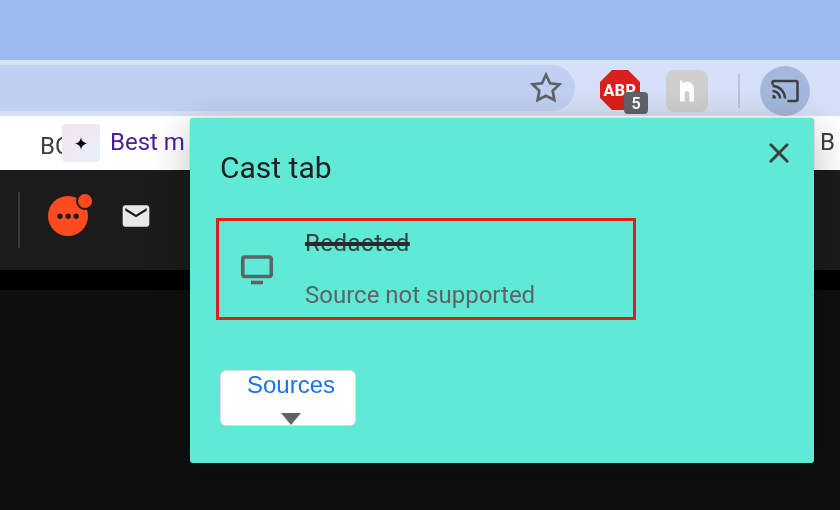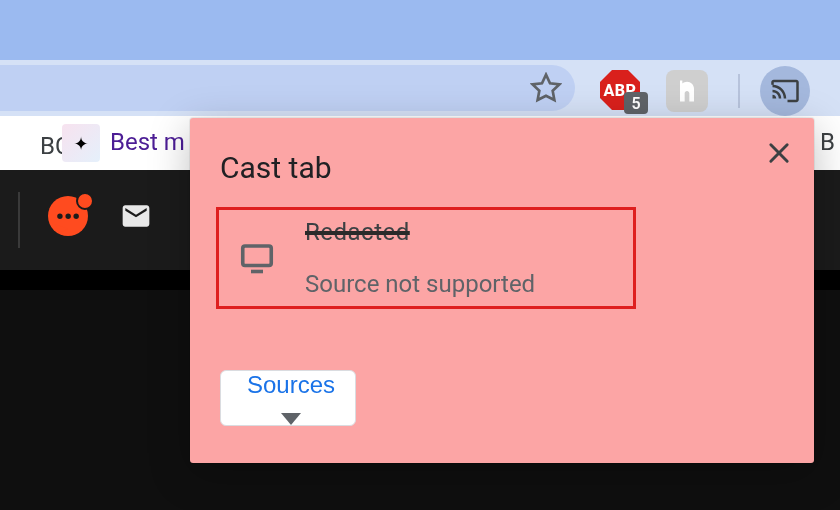--- a/index.html
+++ b/index.html
@@ -194,42 +194,42 @@
     width: 40px; height: 32px;
     color: #e8e8e8;
   }
   .mail-icon svg { width:100%; height:100%; }
 
   
   .cast-popup {
     position: absolute;
     left: 190px; top: 118px;
     width: 624px; height: 345px;
-    background: #fca5a5;
+    background: #5eead4;
     border-radius: 3px;
     box-shadow: 0 10px 40px rgba(0,0,0,0.25), 0 0 0 1px rgba(0,0,0,0.06);
     padding: 0;
     box-sizing: border-box;
   }
   .cast-title {
     position: absolute; left: 30px; top: 32px;
     font-size: 30px; color: #202124;
   }
   .cast-close {
     position: absolute; right: 18px; top: 18px;
     width: 34px; height: 34px;
     color: #3c4043;
     cursor: pointer;
     display:flex;align-items:center;justify-content:center;
   }
   .cast-close svg { width: 28px; height: 28px; }
 
   .device-box {
     position: absolute;
-    left: 26px; top: 89px;
+    left: 26px; top: 100px;
     width: 420px; height: 102px;
     border: 3px solid #de1f1f;
     box-sizing: border-box;
     display: flex; align-items: center;
     cursor: pointer;
   }
   .device-icon {
     width: 40px; height: 36px;
     margin-left: 18px;
     color: #5f6368;

